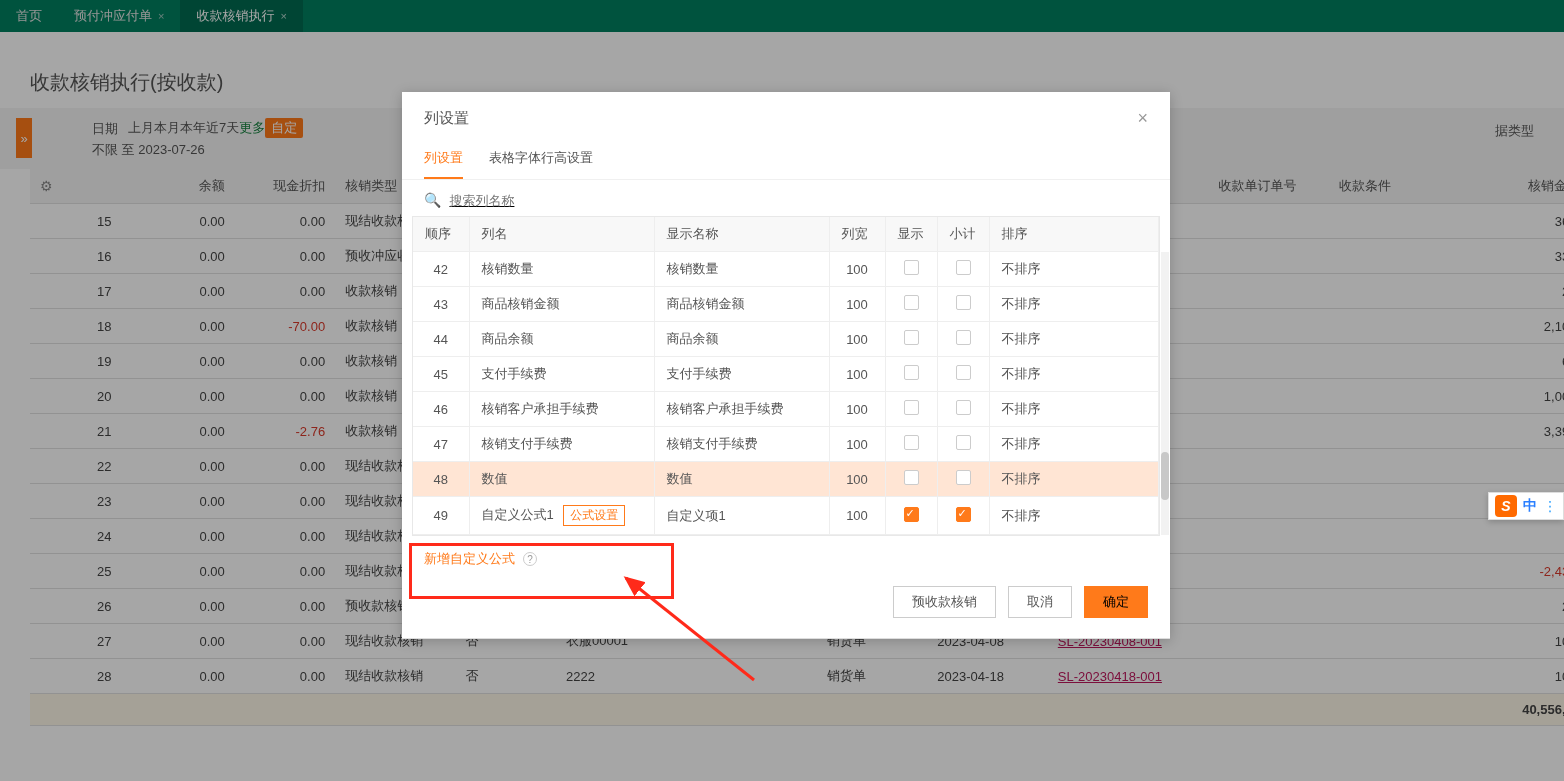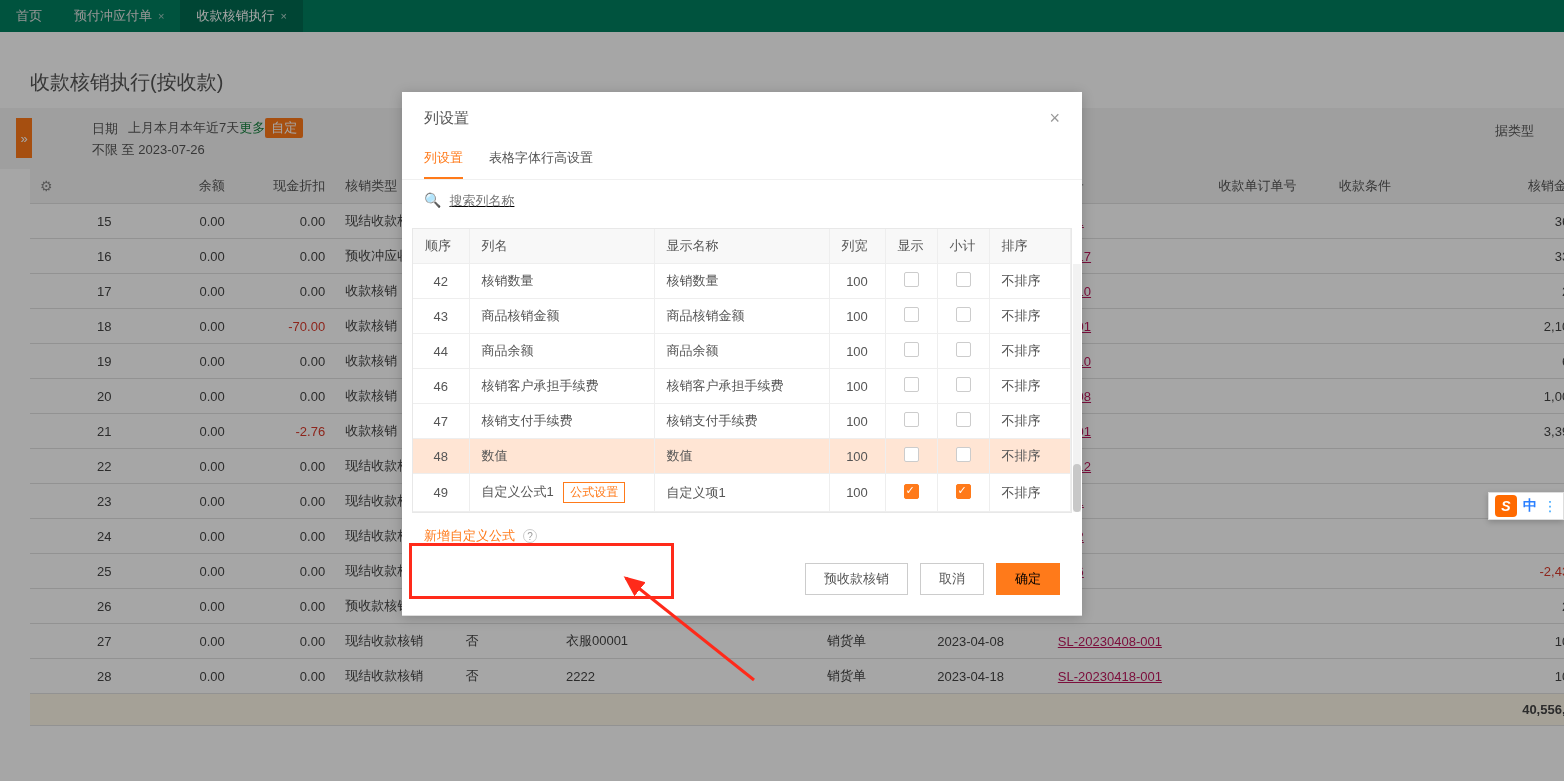--- a/index.html
+++ b/index.html
@@ -39,21 +39,21 @@
   .mt td.link a { color: #be185d; text-decoration: underline; }
   .gearcell { width: 44px; text-align: center; }
   .gear { display: inline-block; font-size: 14px; color: #888; }
 
   .totalrow td { background: #fdf7e8; font-weight: bold; text-align: right; }
 
   
   .overlay { position: absolute; inset: 0; background: rgba(0,0,0,.35); }
 
   
-  .modal { position: absolute; top: 92px; left: 402px; width: 680px; background: #fff; border-bottom: 1px solid #ddd; box-shadow: 0 2px 12px rgba(0,0,0,.2); }
+  .modal { position: absolute; top: 92px; left: 402px; width: 768px; background: #fff; border-bottom: 1px solid #ddd; box-shadow: 0 2px 12px rgba(0,0,0,.2); }
   .modal-head { padding: 16px 22px 10px; display: flex; align-items: center; }
   .modal-head .mtitle { font-size: 15px; color: #555; }
   .modal-head .mclose { margin-left: auto; color: #999; font-size: 18px; cursor: pointer; }
   .modal-tabs { display: flex; gap: 26px; padding: 10px 22px 0; border-bottom: 1px solid #f0f0f0; }
   .modal-tabs .mtab { padding-bottom: 10px; color: #555; cursor: pointer; }
   .modal-tabs .mtab.active { color: #ff7a1a; border-bottom: 2px solid #ff7a1a; }
   .modal-search { padding: 12px 22px 8px; display: flex; align-items: center; gap: 8px; color: #999; }
   .modal-search input { border: none; outline: none; font-size: 13px; flex: 1; text-decoration: underline; }
   .modal-search .sicon { font-size: 14px; }
   .mgrid { margin: 0 10px; border: 1px solid #e8e8e8; }
@@ -74,21 +74,21 @@
 
   
   .marker { position: absolute; border: 3px solid #ff2a1a; pointer-events: none; }
   .arrow-svg { position: absolute; pointer-events: none; }
 
   
   .ime { position: absolute; right: 0; top: 492px; display: flex; align-items: center; background: #fff; border: 1px solid #ddd; box-shadow: 0 2px 6px rgba(0,0,0,.2); padding: 2px 6px; gap: 6px; font-size: 14px; }
   .ime .s { background: #ff6a00; color: #fff; width: 22px; height: 22px; border-radius: 4px; display: flex; align-items: center; justify-content: center; font-weight: bold; font-style: italic; }
 
   
-  .mgrid-wrap { position: relative; margin-top: 12px; }
+  .mgrid-wrap { position: relative; }
   .mgrid-scroll { position: absolute; right: 1px; top: 36px; bottom: 1px; width: 8px; background: #f2f2f2; }
   .mgrid-thumb { position: absolute; right: 0; top: 200px; width: 8px; height: 48px; background: #c8c8c8; border-radius: 4px; }
 </style>
 </head>
 <body>
 
 <div class="topbar">
   <div class="tab">
       <span>首页</span>
     </div>
@@ -453,20 +453,29 @@
             <tr>
               <td class="ct">44</td>
               <td>商品余额</td>
               <td>商品余额</td>
               <td class="ct">100</td>
               <td class="ct"><span class="cbx "></span></td>
               <td class="ct"><span class="cbx "></span></td>
               <td>不排序</td>
             </tr>
             <tr>
+              <td class="ct">45</td>
+              <td>支付手续费</td>
+              <td>支付手续费</td>
+              <td class="ct">100</td>
+              <td class="ct"><span class="cbx "></span></td>
+              <td class="ct"><span class="cbx "></span></td>
+              <td>不排序</td>
+            </tr>
+            <tr>
               <td class="ct">46</td>
               <td>核销客户承担手续费</td>
               <td>核销客户承担手续费</td>
               <td class="ct">100</td>
               <td class="ct"><span class="cbx "></span></td>
               <td class="ct"><span class="cbx "></span></td>
               <td>不排序</td>
             </tr>
             <tr>
               <td class="ct">47</td>

